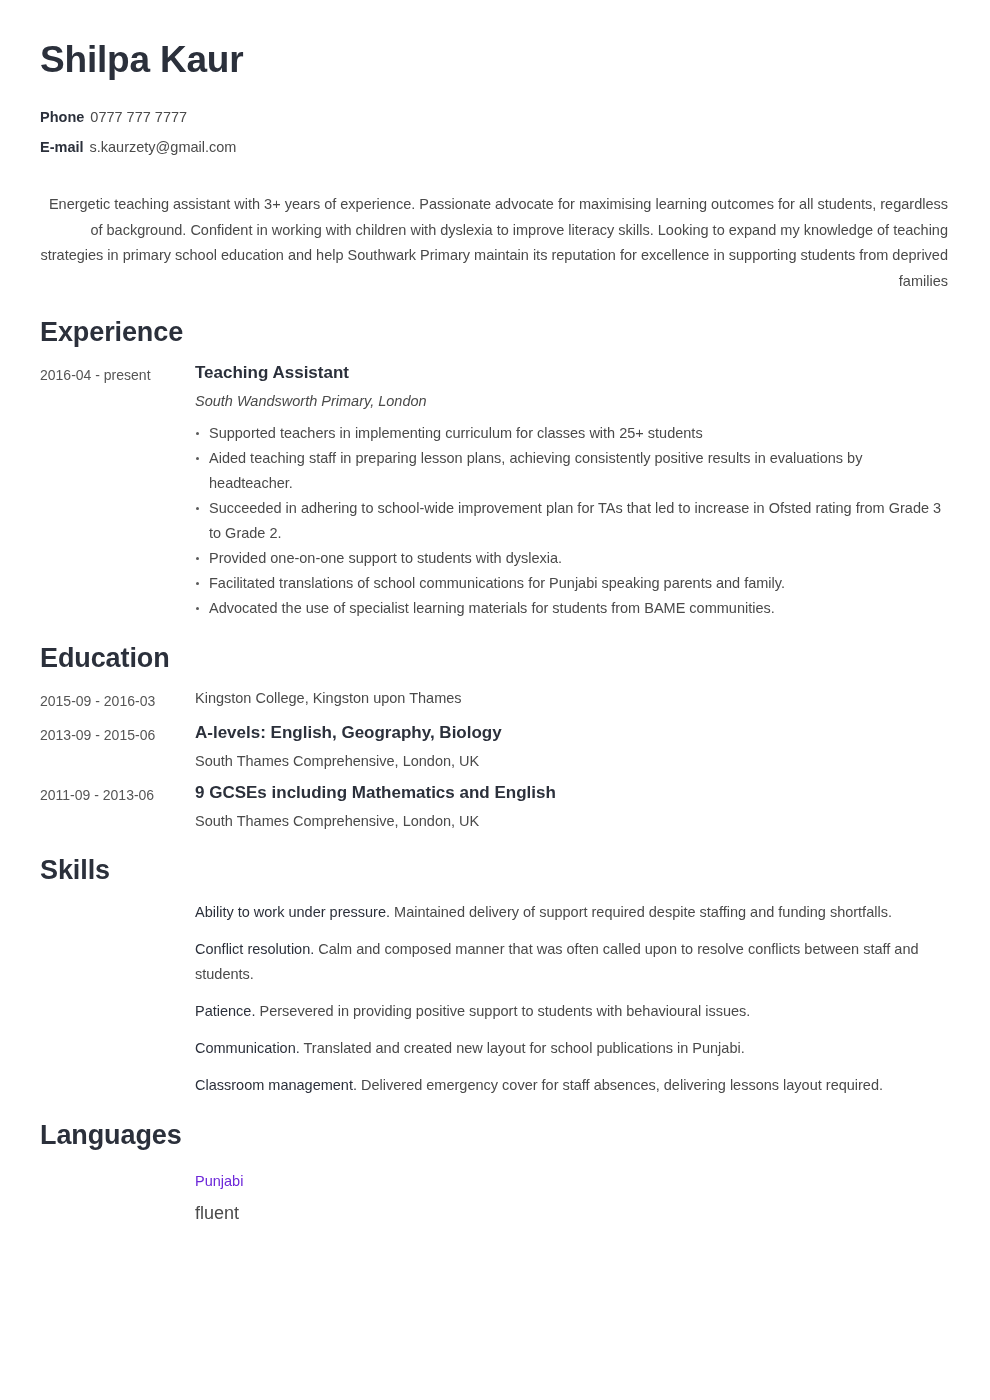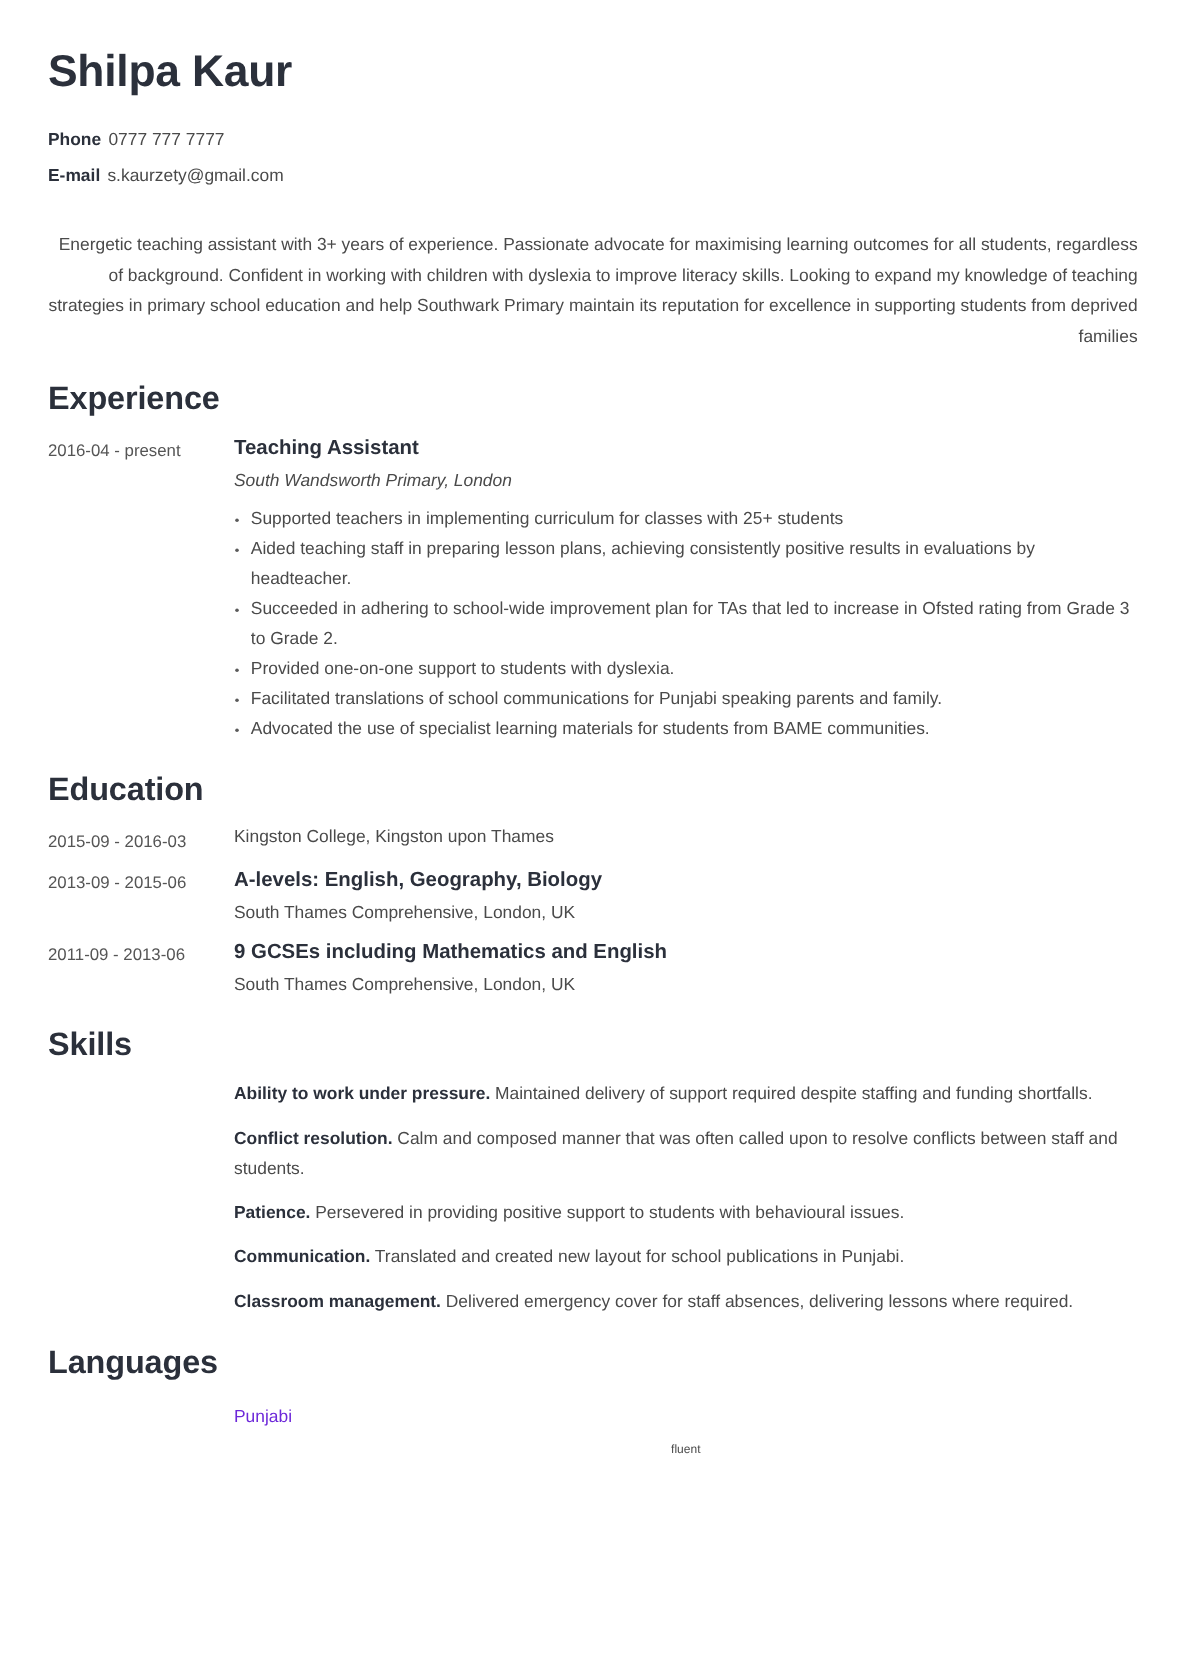--- a/index.html
+++ b/index.html
@@ -132,21 +132,21 @@
     margin-left: 155px;
   }
   .skill-item {
     font-size: 14.5px;
     line-height: 1.73;
     color: #4a4a4a;
     margin-bottom: 12px;
     max-width: 755px;
   }
   .skill-name {
-    font-weight: bold;
+    font-weight: normal;
     color: #2b303b;
   }
 
   
   .lang-wrap { margin-left: 155px; }
   .lang-row {
     display: flex;
     align-items: center;
     justify-content: space-between;
     padding-top: 6px;
@@ -160,22 +160,22 @@
     width: 226px;
     height: 9px;
     background: transparent;
     position: relative;
   }
   .lang-bar-fill {
     height: 9px;
     background: #353d4a;
   }
   .lang-level {
-    text-align: center;
-    font-size: 10px;
+    text-align: left;
+    font-size: 18px;
     color: #4a4a4a;
     margin-top: 10px;
     padding-right: 0;
   }
 </style>
 </head>
 <body>
 
 <div class="page">
 
@@ -255,21 +255,21 @@
       <div class="skill-item">
         <span class="skill-name">Patience.</span>
         <span>Persevered in providing positive support to students with behavioural issues.</span>
       </div>
       <div class="skill-item">
         <span class="skill-name">Communication.</span>
         <span>Translated and created new layout for school publications in Punjabi.</span>
       </div>
       <div class="skill-item">
         <span class="skill-name">Classroom management.</span>
-        <span>Delivered emergency cover for staff absences, delivering lessons where required.</span>
+        <span>Delivered emergency cover for staff absences, delivering lessons layout required.</span>
       </div>
     </div>
   </section>
 
   <section class="section">
     <h2 class="section-title">Languages</h2>
 
     <div class="lang-wrap">
       <div class="lang-row">
         <span class="lang-name">Punjabi</span>

